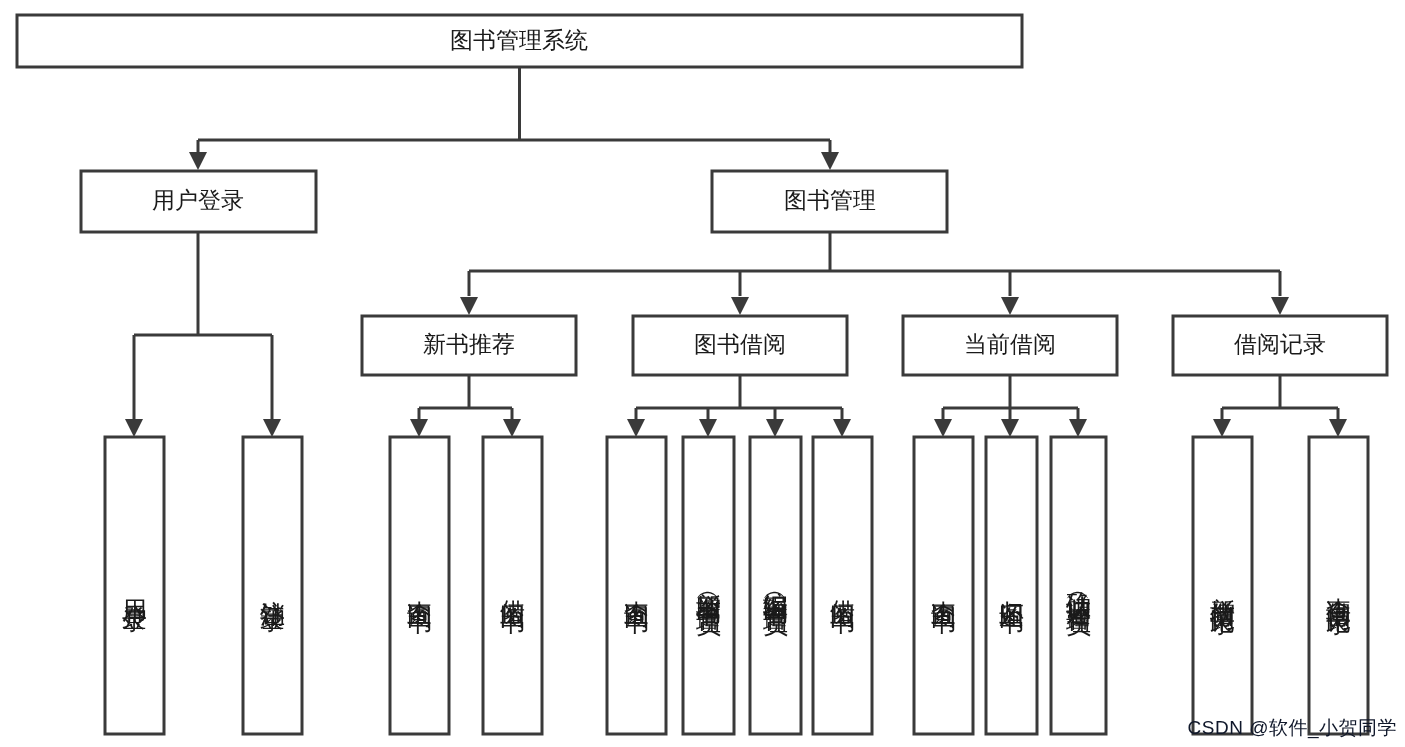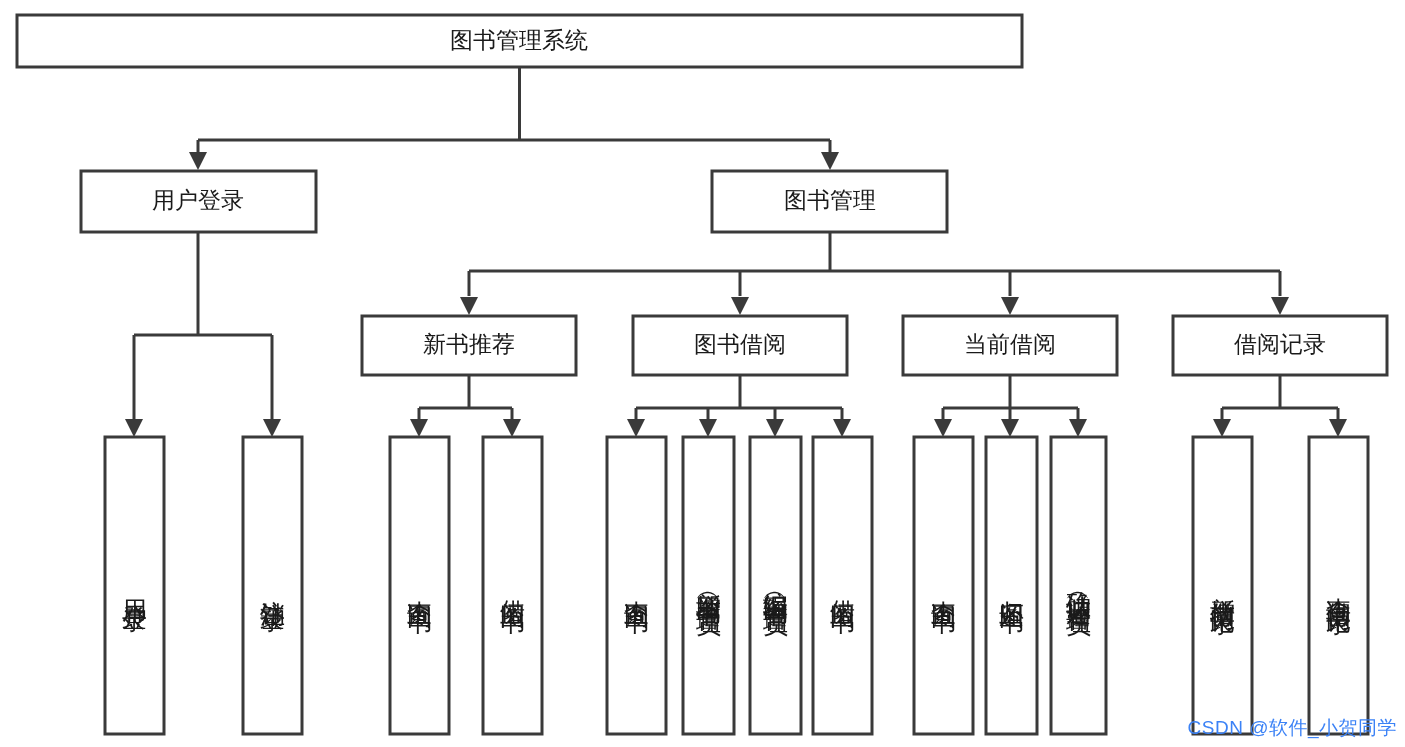--- a/index.html
+++ b/index.html
@@ -63,21 +63,21 @@
     justify-content: center;
     white-space: nowrap;
     pointer-events: none;
   }
   .watermark {
     position: absolute;
     right: 8px;
     bottom: 6px;
     font-family: "Liberation Sans", "DejaVu Sans", sans-serif;
     font-size: 19px;
-    color: #3b82f6;
+    color: #0f172a;
     letter-spacing: 0.5px;
     white-space: nowrap;
   }
 </style>
 </head>
 <body>
 
 <div id="diagram-root">
 
   <svg class="diagram-canvas" viewBox="0 0 1405 747">

